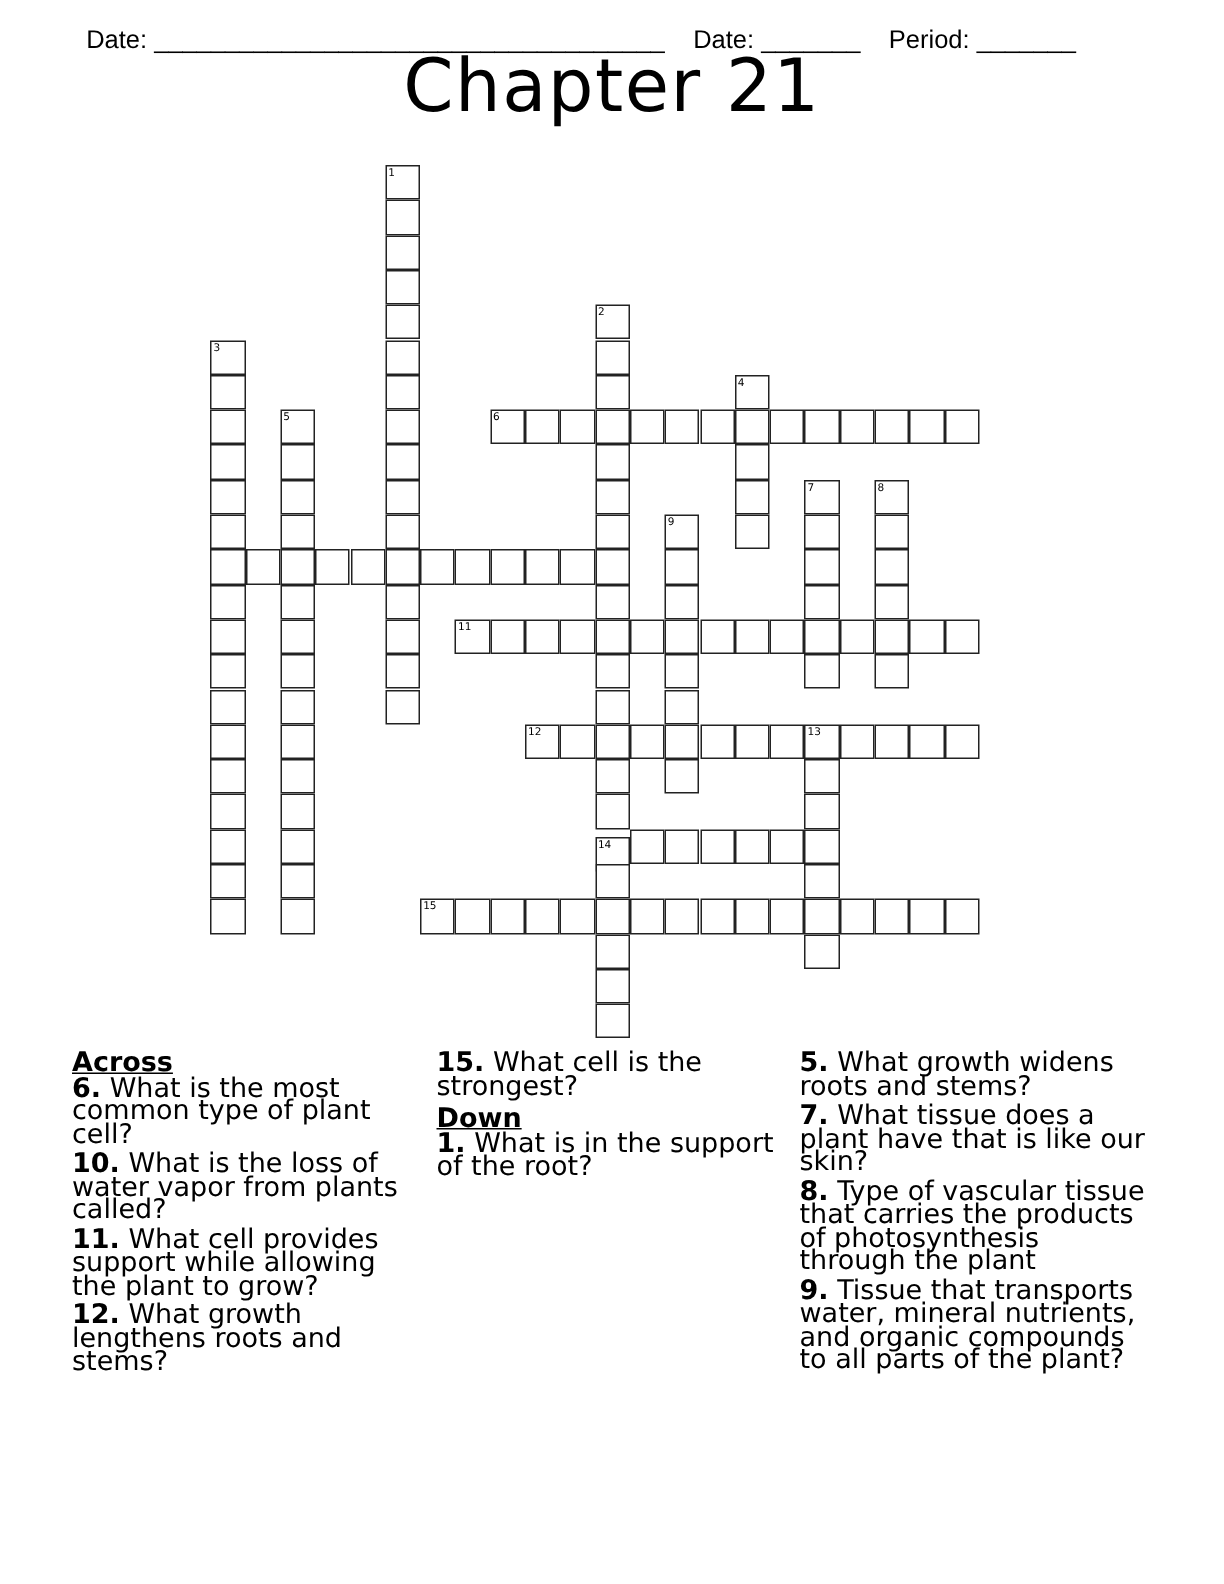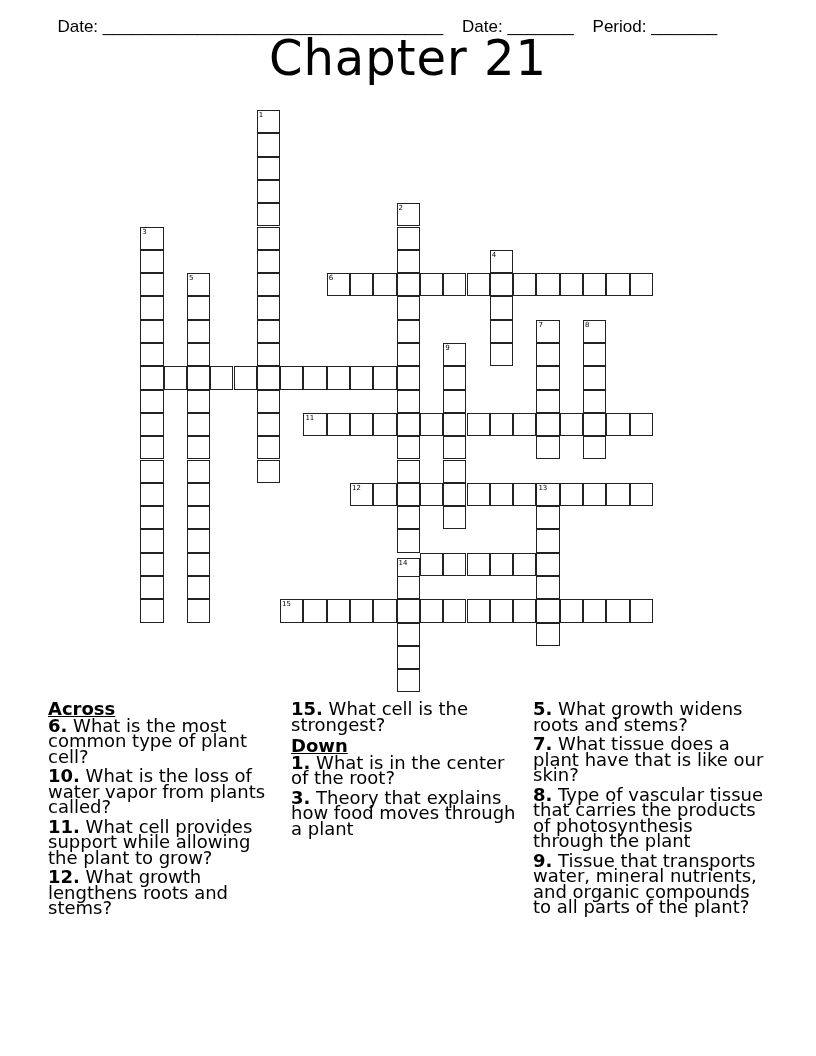--- a/index.html
+++ b/index.html
@@ -227,22 +227,21 @@
   <div class="heading">Across</div>
   <div class="clue"><b>6.</b><span> What is the most common type of plant cell?</span></div>
   <div class="clue"><b>10.</b><span> What is the loss of water vapor from plants called?</span></div>
   <div class="clue"><b>11.</b><span> What cell provides support while allowing the plant to grow?</span></div>
   <div class="clue"><b>12.</b><span> What growth lengthens roots and stems?</span></div>
 </div>
 
 <div class="clues col2">
   <div class="clue"><b>15.</b><span> What cell is the strongest?</span></div>
   <div class="heading">Down</div>
-  <div class="clue"><b>1.</b><span> What is in the center of the root?</span></div>
-  <div class="clue"><b>3.</b><span> Theory that explains how food moves through a plant</span></div>
+  <div class="clue"><b>1.</b><span> What is in the support of the root?</span></div>
 </div>
 
 <div class="clues col3">
   <div class="clue"><b>5.</b><span> What growth widens roots and stems?</span></div>
   <div class="clue"><b>7.</b><span> What tissue does a plant have that is like our skin?</span></div>
   <div class="clue"><b>8.</b><span> Type of vascular tissue that carries the products of photosynthesis through the plant</span></div>
   <div class="clue"><b>9.</b><span> Tissue that transports water, mineral nutrients, and organic compounds to all parts of the plant?</span></div>
 </div>
 
 </body></html>

